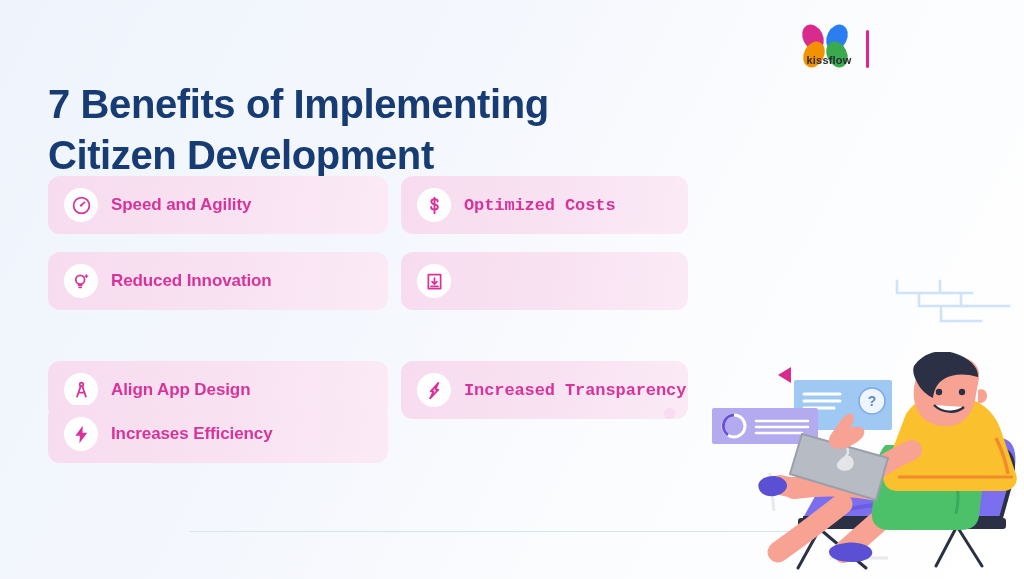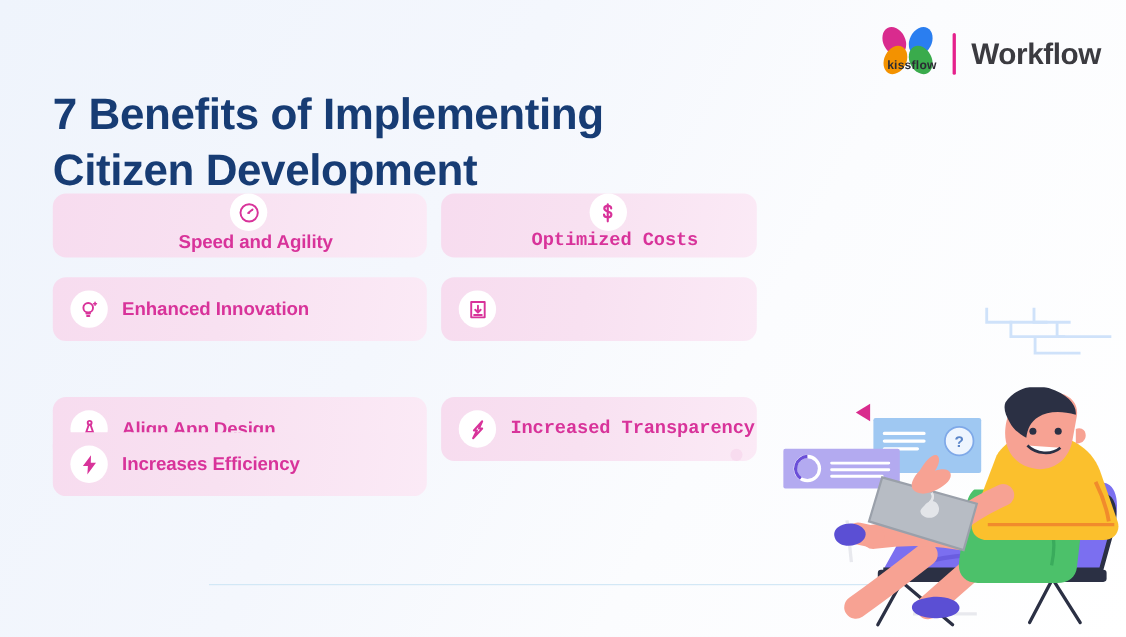--- a/index.html
+++ b/index.html
@@ -34,21 +34,21 @@
 
   
   .cards{position:absolute;left:48px;top:176px;width:700px;}
   .card{
     position:absolute;height:58px;border-radius:12px;
     background:linear-gradient(100deg,#f7dcef 0%,#f8e1f1 45%,#fbeaf6 100%);
     display:flex;align-items:center;padding-left:16px;box-sizing:border-box;
   }
   .card.col-l{left:0px;width:340px;}
   .card.col-r{left:353px;width:287px;font-family:Liberation Mono, monospace;}
-  .card.r0{top:0px;flex-direction:column;} .card.r1{top:76px;} .card.r2{top:153px;margin-top:32px;} .card.r3{top:217px;}
+  .card.r0{top:0px;} .card.r1{top:76px;} .card.r2{top:153px;margin-top:32px;} .card.r3{top:229px;}
   .ic{
     width:34px;height:34px;border-radius:50%;background:#fff;
     display:flex;align-items:center;justify-content:center;flex:0 0 34px;
   }
   .ic svg{display:block;}
   .card-label{margin-left:13px;font-size:17px;font-weight:700;color:#d8339a;letter-spacing:-.1px;white-space:nowrap;}
 
   
   .dot{position:absolute;left:664px;top:408px;width:11px;height:11px;border-radius:50%;background:#f8dcef;}
   .tri{position:absolute;left:778px;top:367px;width:0;height:0;
@@ -67,21 +67,20 @@
 
   <div class="brand">
     <div class="brand-mark">
       <span class="petal tl"></span>
       <span class="petal tr"></span>
       <span class="petal bl"></span>
       <span class="petal br"></span>
       <span class="brand-word">kissflow</span>
     </div>
     <span class="brand-sep"></span>
-    <span class="brand-product">Workflow</span>
   </div>
 
   <h1 class="title">
     <span>7 Benefits of Implementing</span>
     <span class="l2">Citizen Development</span>
   </h1>
 
   <div class="cards">
 
     <div class="card col-l r0">
@@ -96,21 +95,21 @@
     </div>
 
     <div class="card col-l r1">
       <span class="ic">
         <svg width="21" height="21" viewBox="0 0 24 24" fill="none" stroke="#d8339a" stroke-width="2" stroke-linecap="round">
           <circle cx="10.5" cy="10" r="5"></circle>
             <path d="M8.6 16h3.8M9.3 18.6h2.4"></path>
           <path d="M17.6 4.4v3M16.1 5.9h3" stroke-width="1.6"></path>
         </svg>
       </span>
-      <span class="card-label">Enhanced Innovation</span>
+      <span class="card-label">Reduced Innovation</span>
     </div>
 
     <div class="card col-l r2">
       <span class="ic">
         <svg width="21" height="21" viewBox="0 0 24 24" fill="none" stroke="#d8339a" stroke-width="2" stroke-linecap="round">
           <circle cx="12" cy="5" r="2"></circle>
             <path d="M11 7.3 7 19M13 7.3 17 19"></path>
             <path d="M9.5 14.5h5"></path>
         </svg>
       </span>

